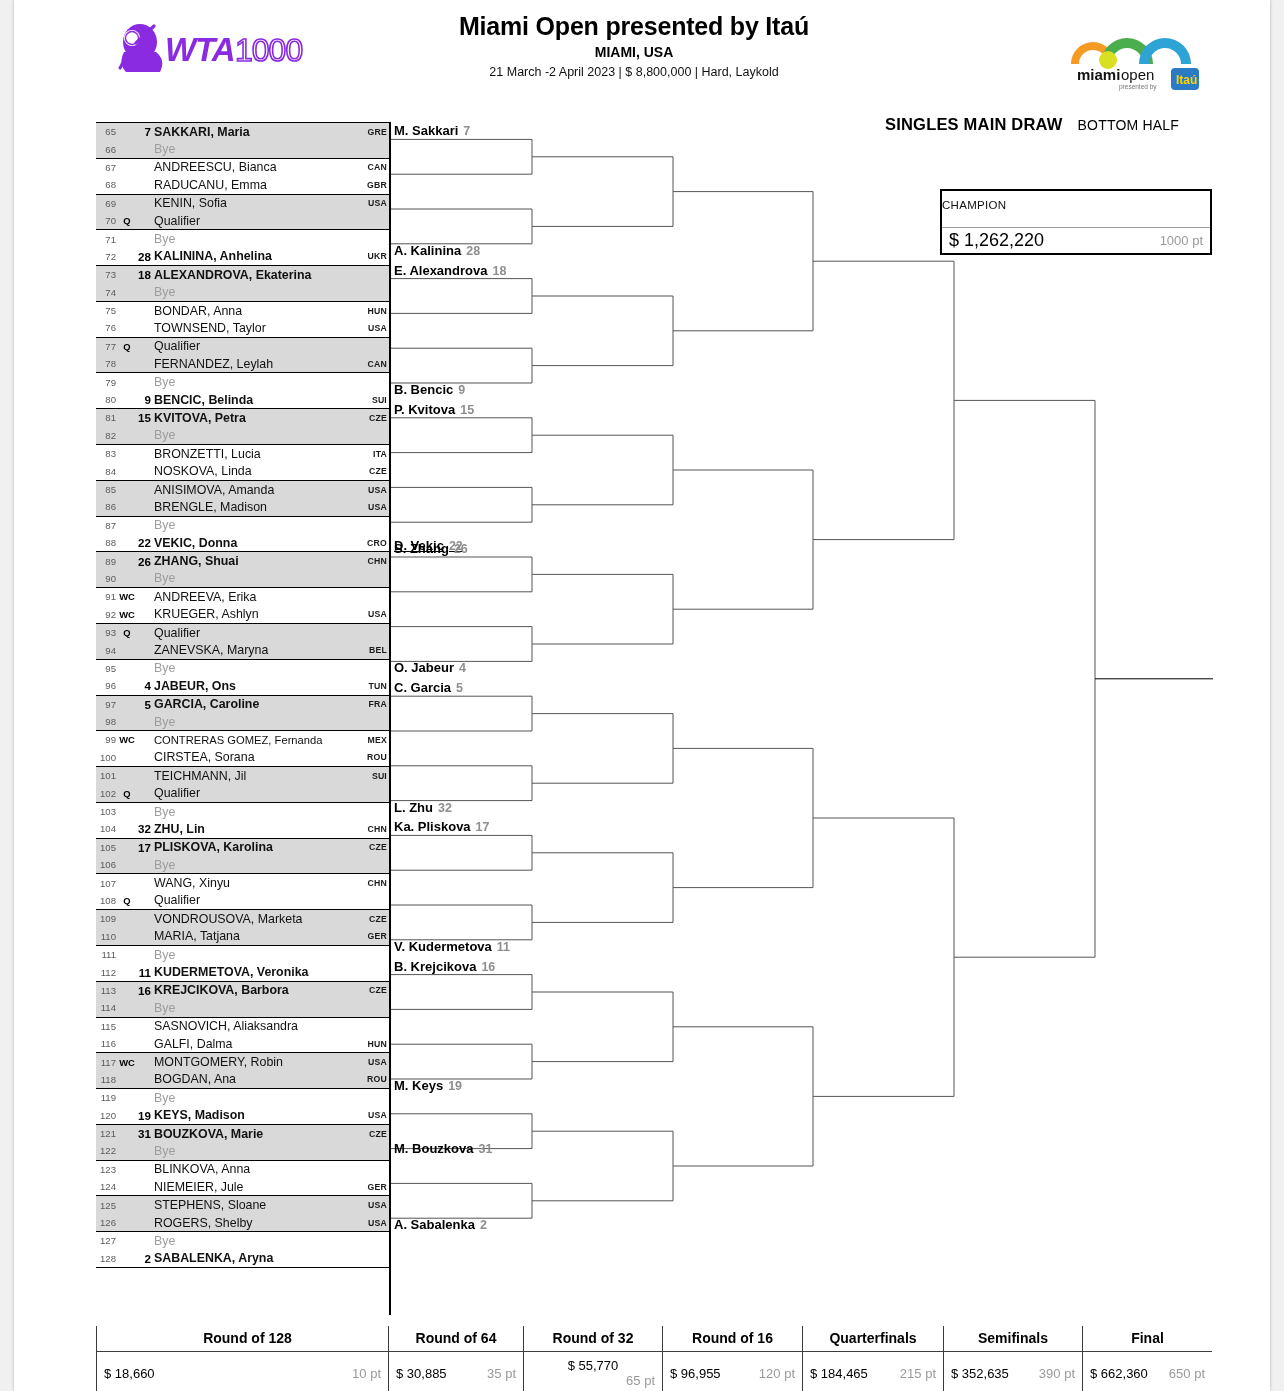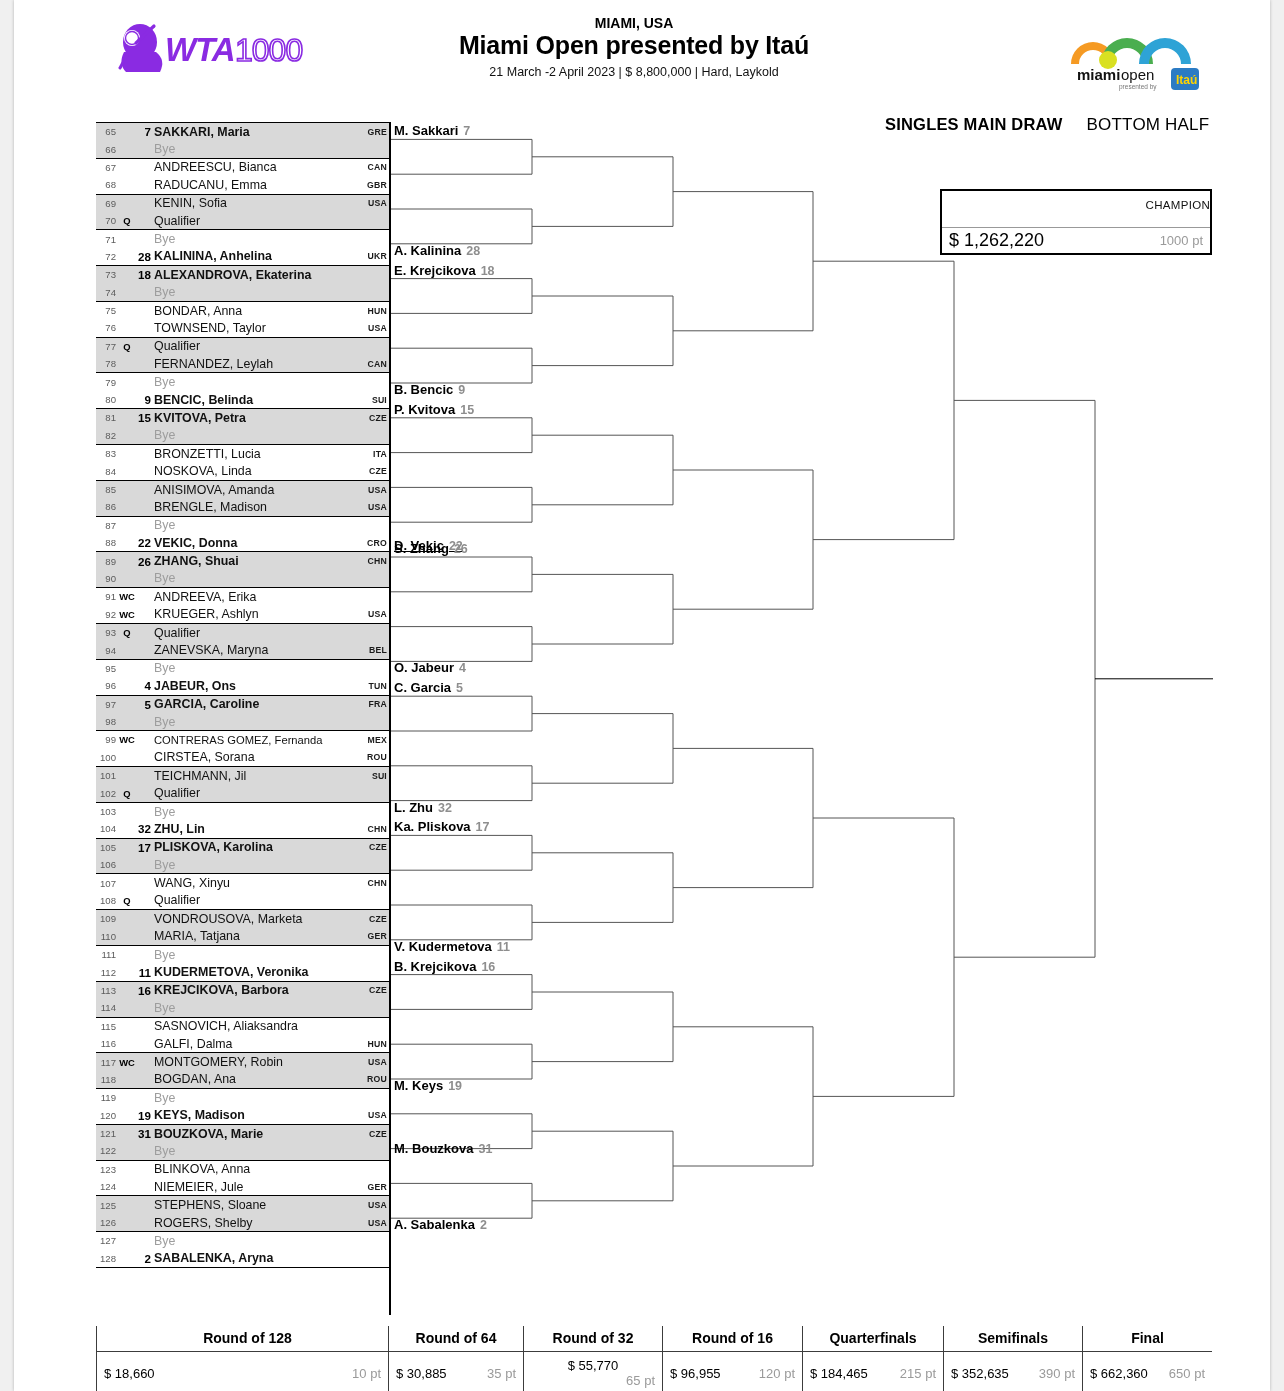--- a/index.html
+++ b/index.html
@@ -22,28 +22,28 @@
   #wta-logo { position:absolute; left:88px; top:22px; width:220px; height:54px; }
   #title-block { position:absolute; left:360px; top:12px; width:520px; text-align:center; }
   #tourn-title { font-size:25px; font-weight:bold; color:#000; letter-spacing:-0.2px; line-height:1.15; }
   #tourn-city { font-size:14px; font-weight:bold; color:#000; margin-top:3px; }
   #tourn-meta { font-size:12.5px; color:#111; margin-top:5px; }
   #mo-logo { position:absolute; left:1045px; top:12px; width:160px; height:80px; }
 
   
   #draw-head { position:absolute; left:871px; top:115px; }
   #draw-head .main { font-size:16.5px; font-weight:bold; letter-spacing:0.2px; }
-  #draw-head .half { font-size:17px; margin-left:24px; letter-spacing:0.2px; }
+  #draw-head .half { font-size:14px; margin-left:15px; letter-spacing:0.2px; }
 
   
   #champion-box {
     position:absolute; left:926px; top:189px; width:272px; height:66px;
     border:2px solid #000; background:#fff;
   }
-  #champion-box .cap { text-align:right; font-size:11.5px; padding-top:8px; color:#111; letter-spacing:0.3px; }
+  #champion-box .cap { text-align:left; font-size:11.5px; padding-top:8px; color:#111; letter-spacing:0.3px; }
   #champion-box .money-row {
     position:absolute; left:0; right:0; bottom:0; height:26px;
     border-top:1px solid #999; display:flex; align-items:center; padding:0 7px;
   }
   #champion-box .money { font-size:18px; color:#000; }
   #champion-box .pts { margin-left:auto; font-size:13px; color:#9a9a9a; }
 
   
   #r128 { position:absolute; left:82px; top:122px; width:294px; }
   .grp { border-top:1px solid #000; }
@@ -118,22 +118,22 @@
           <circle cx="30" cy="16" r="6.5" fill="none" stroke="#8A2BE2" stroke-width="1.4"></circle>
           <path d="M34 21 L52 4" stroke="#8A2BE2" stroke-width="3.2" fill="none" stroke-linecap="round"></path>
           <path d="M25 33 L18 46" stroke="#8A2BE2" stroke-width="3" fill="none" stroke-linecap="round"></path>
         </g>
         <text x="63" y="39" font-family="Liberation Sans, sans-serif" font-size="33" font-weight="bold" font-style="italic" fill="#8A2BE2" letter-spacing="-1">WTA</text>
         <text x="133" y="39" font-family="Liberation Sans, sans-serif" font-size="32" fill="none" stroke="#8A2BE2" stroke-width="1.6" letter-spacing="-1">1000</text>
       </svg>
     </div>
 
     <div id="title-block">
+      <div id="tourn-title">Miami Open presented by Itaú</div>
       <div id="tourn-city">MIAMI, USA</div>
-      <div id="tourn-title">Miami Open presented by Itaú</div>
       <div id="tourn-meta">21 March -2 April 2023  |  $ 8,800,000  |  Hard, Laykold</div>
     </div>
 
     <div id="mo-logo">
       <svg viewBox="0 0 160 80" width="160" height="80">
         <path d="M12 52 A22 22 0 0 1 56 52 L48 52 A14 14 0 0 0 20 52 Z" fill="#F59A23"></path>
         <path d="M42 52 A26 26 0 0 1 94 52 L84 52 A16 16 0 0 0 52 52 Z" fill="#4AAE4F"></path>
         <path d="M80 52 A26 26 0 0 1 132 52 L122 52 A16 16 0 0 0 90 52 Z" fill="#2EA3D6"></path>
         <circle cx="49" cy="48" r="9" fill="#D9E021"></circle>
         <text x="18" y="68" font-family="Liberation Sans, sans-serif" font-size="15" font-weight="bold" fill="#111">miami</text>
@@ -766,21 +766,21 @@
           <span class="pname seeded">SABALENKA, Aryna</span>
           <span class="ctry"></span>
         </div>
       </div>
     </div>
   <div id="r128-rightline"></div>
 
   <div id="r64">
       <div class="r64name" style="left: 380px; top: 123.4px;"><span>M. Sakkari</span><span class="sd">7</span></div>
       <div class="r64name" style="left: 380px; top: 242.8px;"><span>A. Kalinina</span><span class="sd">28</span></div>
-      <div class="r64name" style="left: 380px; top: 262.6px;"><span>E. Krejcikova</span><span class="sd">18</span></div>
+      <div class="r64name" style="left: 380px; top: 262.6px;"><span>E. Alexandrova</span><span class="sd">18</span></div>
       <div class="r64name" style="left: 380px; top: 382px;"><span>B. Bencic</span><span class="sd">9</span></div>
       <div class="r64name" style="left: 380px; top: 401.8px;"><span>P. Kvitova</span><span class="sd">15</span></div>
       <div class="r64name" style="left: 380px; top: 538px; text-decoration: underline;"><span>D. Vekic</span><span class="sd">22</span></div>
       <div class="r64name" style="left: 380px; top: 541px;"><span>S. Zhang</span><span class="sd">26</span></div>
       <div class="r64name" style="left: 380px; top: 660.4px;"><span>O. Jabeur</span><span class="sd">4</span></div>
       <div class="r64name" style="left: 380px; top: 680.2px;"><span>C. Garcia</span><span class="sd">5</span></div>
       <div class="r64name" style="left: 380px; top: 799.6px;"><span>L. Zhu</span><span class="sd">32</span></div>
       <div class="r64name" style="left: 380px; top: 819.4px;"><span>Ka. Pliskova</span><span class="sd">17</span></div>
       <div class="r64name" style="left: 380px; top: 938.8px;"><span>V. Kudermetova</span><span class="sd">11</span></div>
       <div class="r64name" style="left: 380px; top: 958.6px;"><span>B. Krejcikova</span><span class="sd">16</span></div>

